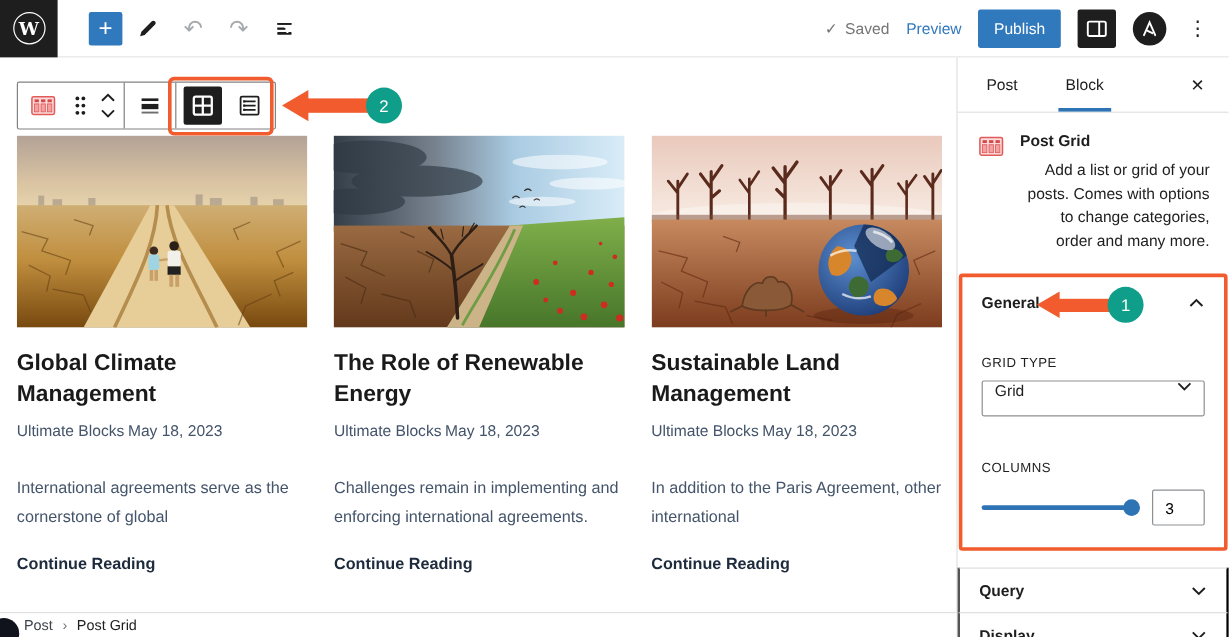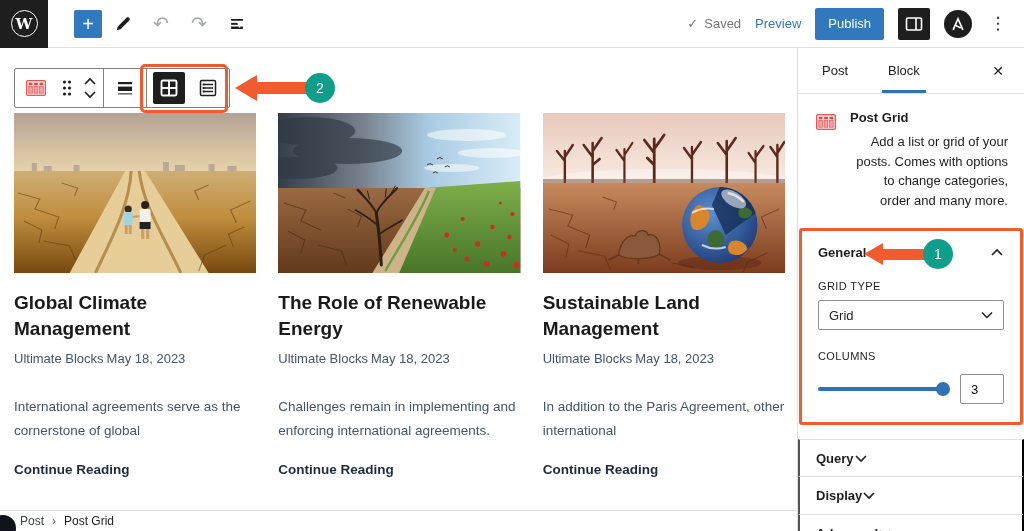--- a/index.html
+++ b/index.html
@@ -77,31 +77,31 @@
   .sb-blockcard { display:flex; gap:12px; padding:16px; }
   .sb-blockcard .bc-title { font-size:13px; font-weight:600; margin-bottom:7px; }
   .sb-blockcard .bc-desc { font-size:13px; line-height:1.5; color:#1e1e1e;text-align:right; }
   .general-panel { position:relative; margin:2px 1px 0 1px; border:3px solid #f15b2d;
     border-radius:3px; padding:14px 16px 18px 16px; }
   .gp-header { display:flex; align-items:center; justify-content:space-between; cursor:pointer; }
   .gp-title { font-size:13px; font-weight:700; }
   .callout1 { position:absolute; left:62px; top:8px; display:flex; align-items:center; z-index:4; }
   .callout1 .arrow-head { border-top-width:11px; border-bottom-width:11px; border-right-width:19px; }
   .callout1 .arrow-shaft { width:44px; height:11px; }
-  .field-label { font-size:11px; font-weight:500; letter-spacing:.4px; margin-top:20px; color:#1e1e1e; }
+  .field-label { font-size:11px; font-weight:500; letter-spacing:.4px; margin-top:37px; color:#1e1e1e; }
   .select { margin-top:8px; height:30px; border:1px solid #8c8f94; border-radius:2px;
-    display:flex; align-items:center; justify-content:space-between; padding:0 10px;
+    display:flex; align-items:flex-start; justify-content:space-between; padding:0 10px;
     font-size:13px; cursor:pointer; background:#fff;gap:13px; }
   .slider-row { margin-top:12px; display:flex; align-items:center; gap:12px; }
   .slider-track { position:relative; flex:1; height:4px; border-radius:2px; background:#2e74b5; cursor:pointer; }
   .slider-thumb { position:absolute; right:-2px; top:50%; transform:translateY(-50%);
     width:14px; height:14px; border-radius:50%; background:#2e74b5; cursor:grab; }
   .num-input { width:44px; height:30px; border:1px solid #8c8f94; border-radius:2px;
     font-size:13px; padding-left:10px; font-family:"Liberation Sans", sans-serif; }
-  .sb-panel { display:flex; align-items:center; justify-content:flex-start; padding:12px 16px;
+  .sb-panel { display:flex; align-items:center; justify-content:space-between; padding:12px 16px;
     border-bottom:1px solid #e0e0e0; height:38px; cursor:pointer; background:none; width:100%; border-top:none; }
   .sb-panel:first-of-type { border-top:1px solid #e0e0e0; }
   .sb-panel .p-label { font-size:13px; font-weight:600; color:#1e1e1e; }
   .sb-panels { margin-top:14px; }
 
   
   .bottombar { position:absolute; left:0; bottom:0; width:797px; height:21px;
     border-top:1px solid #e0e0e0; background:#fff; display:flex; align-items:center;
     padding-left:20px; gap:8px; font-size:12px; z-index:8; }
   .bb-root { color:#3c434a; cursor:pointer; }

